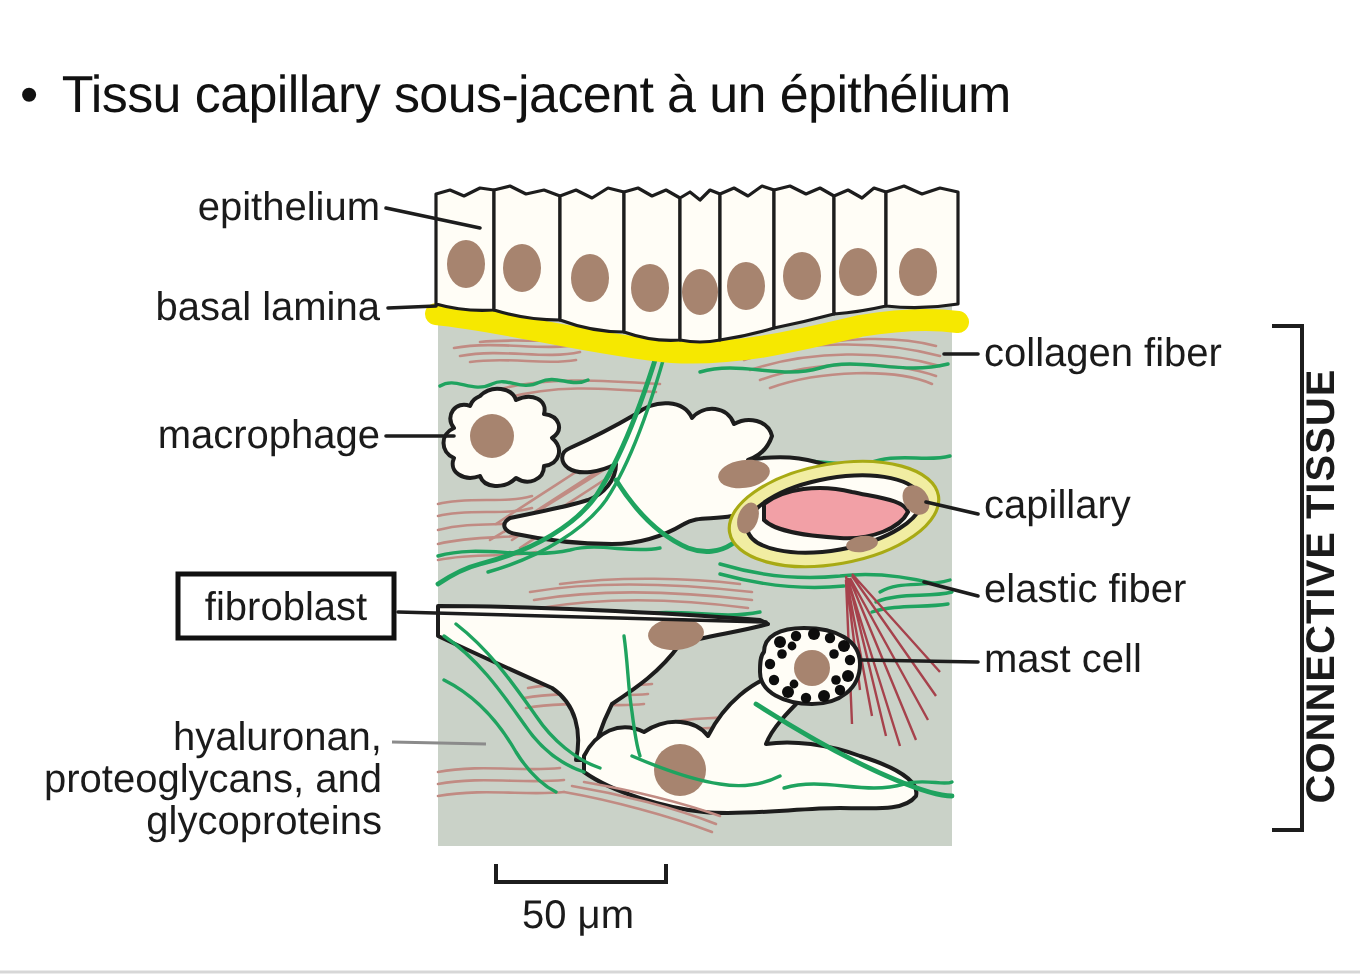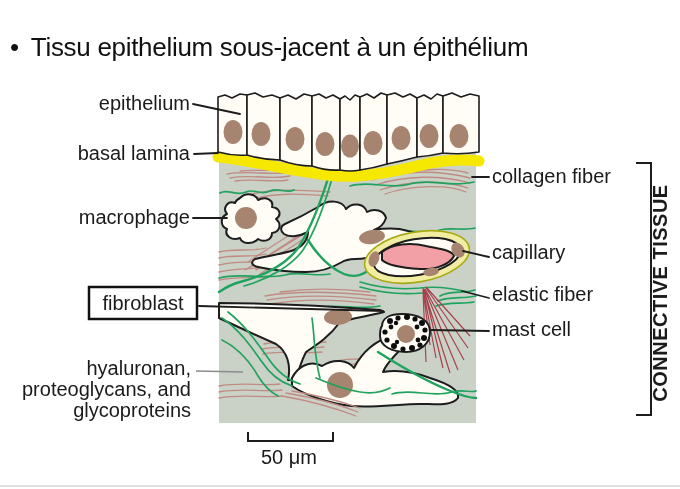--- a/index.html
+++ b/index.html
@@ -31,21 +31,21 @@
   .sheath{fill:var(--sheath);stroke:var(--sheath_stroke);stroke-width:1.6;}
   .faintline{stroke:#d7d7d7;stroke-width:1.5;}
 </style>
 </head>
 <body>
 
 <div id="page">
 
   <div id="title">
     <span class="bullet">•</span>
-    <span>Tissu epithelium sous-jacent à un épithélium</span>
+    <span>Tissu capillary sous-jacent à un épithélium</span>
   </div>
 
   <svg width="680" height="489" viewBox="0 0 680 489">
 
     <rect class="matrix" x="219" y="152" width="257" height="271"></rect>
 
     <g class="collagen">
       <path d="M227,174 C250,170 270,176 292,172 M230,178 C252,174 272,180 290,176 M235,181 C255,178 272,183 288,180 M240,171 C258,169 275,172 288,169"></path>
       <path d="M372,180 C400,170 440,170 470,178 M375,185 C405,175 442,175 470,183 M380,190 C408,180 445,180 468,188 M385,194 C410,185 448,184 466,192 M395,175 C420,168 450,168 468,173"></path>
       <path d="M248,262 C272,246 298,230 318,216 M252,266 C276,250 302,234 322,220 M256,270 C280,254 306,238 326,224 M260,274 C284,258 310,242 330,228 M245,270 C265,258 288,244 305,233"></path>

